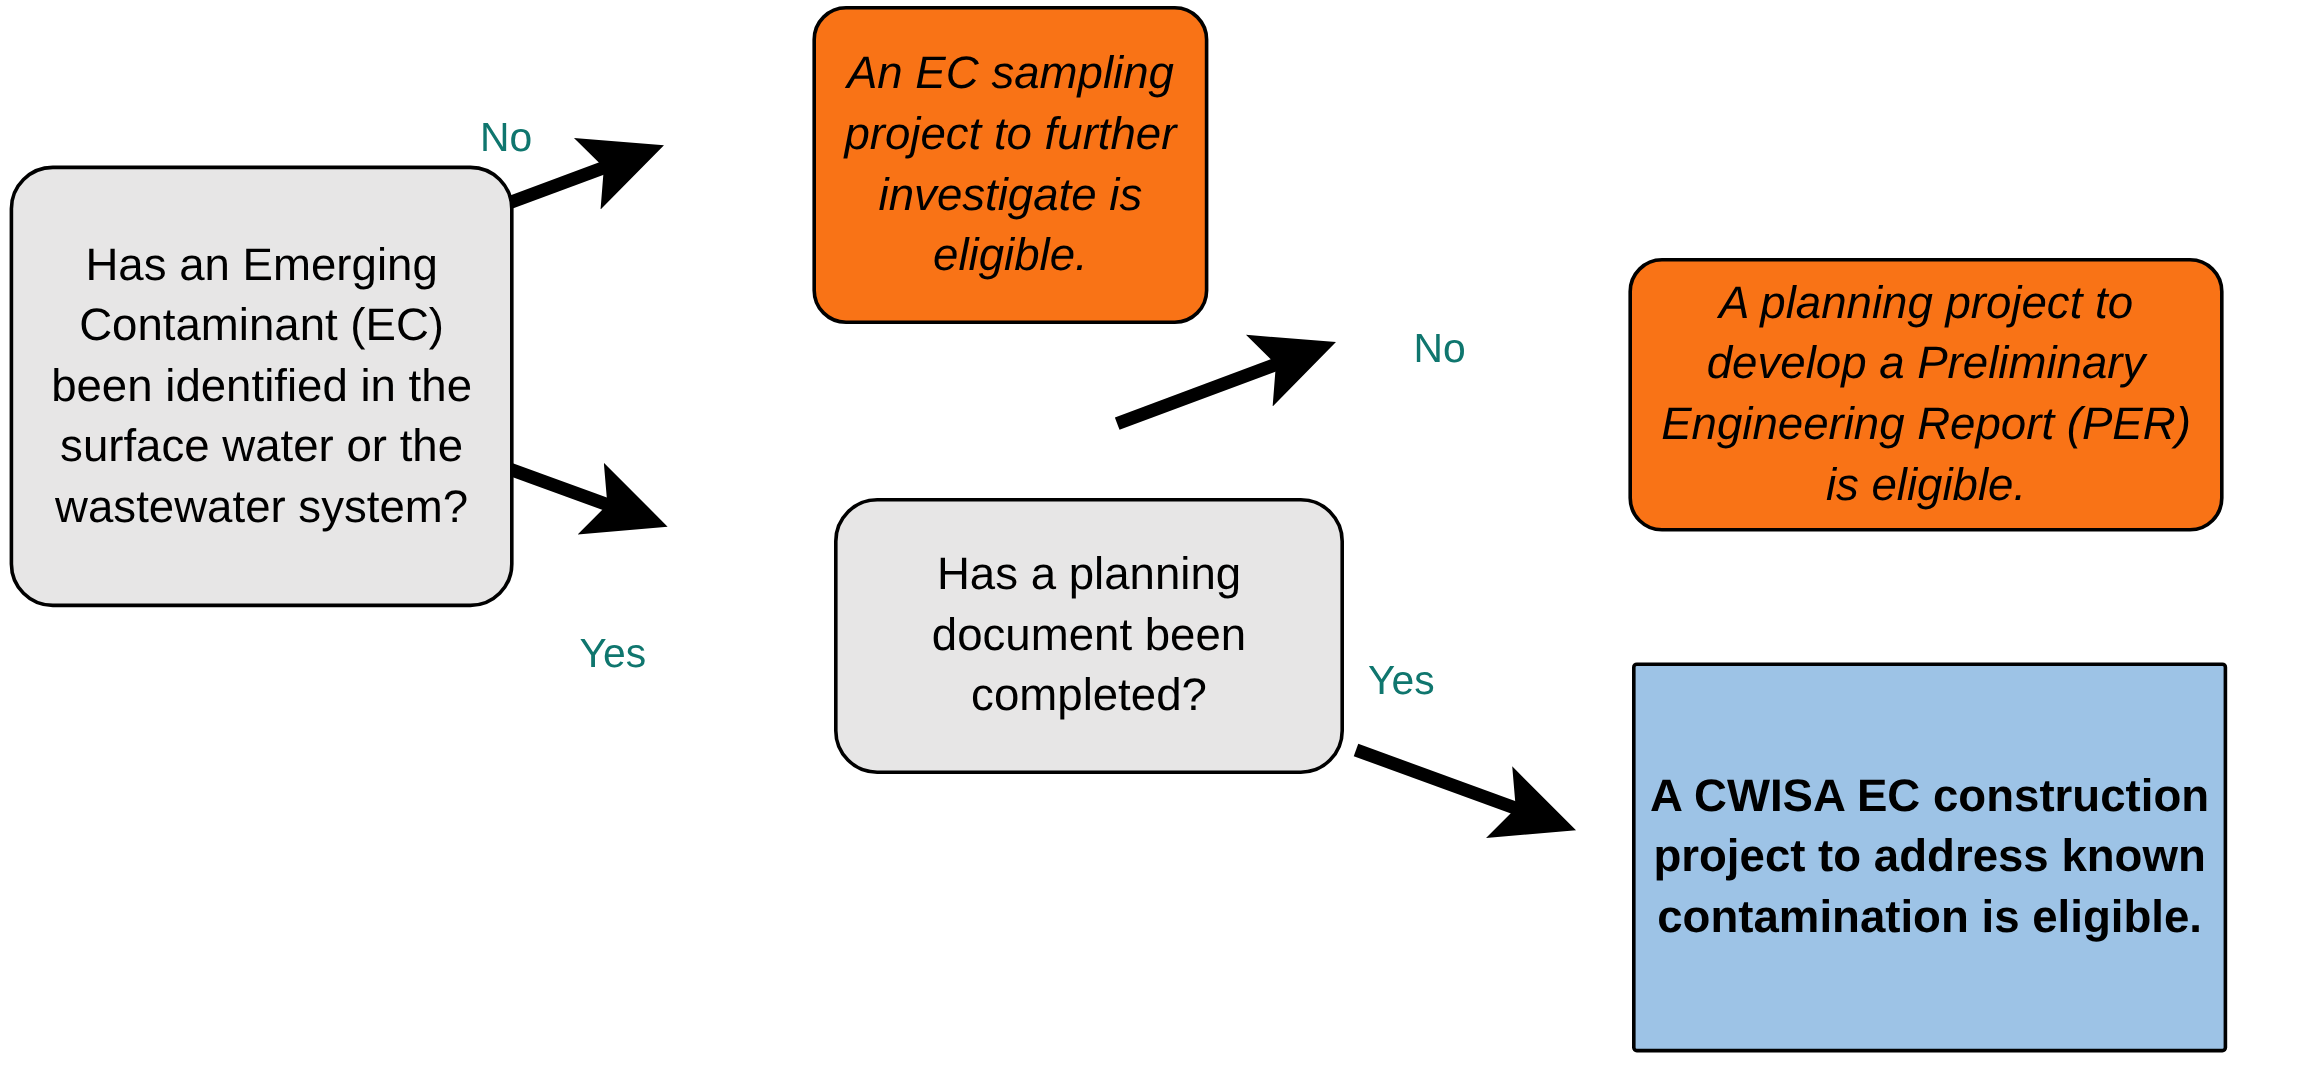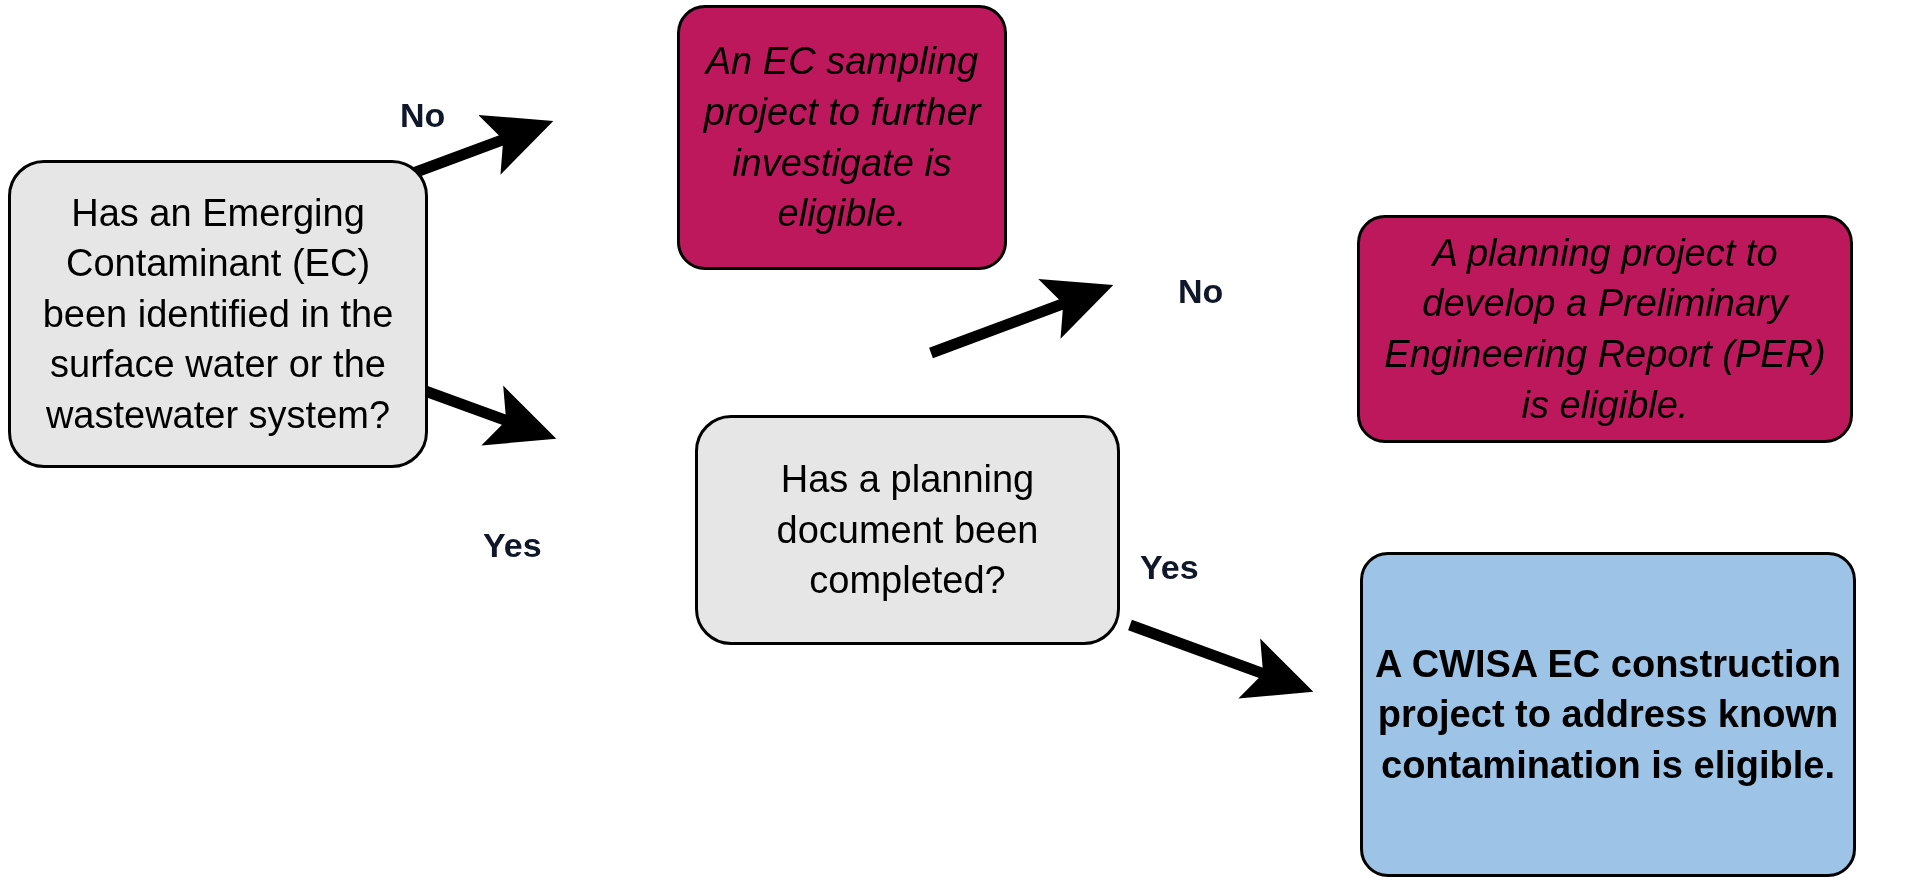--- a/index.html
+++ b/index.html
@@ -34,53 +34,53 @@
     white-space: pre-line;
   }
   .node-decision {
     background: #E7E6E6;
     border-radius: 36px;
     font-size: 38px;
     font-weight: 400;
     font-style: normal;
   }
   .node-eligible {
-    background: #be185d;
+    background: #f97316;
     border-radius: 28px;
     font-size: 38px;
     font-style: italic;
     font-weight: 400;
     justify-content: center;
   }
   .node-construction {
     background: #9DC3E6;
-    border-radius: 28px;
+    border-radius: 4px;
     font-size: 38px;
     font-style: normal;
     font-weight: bold;
   }
   .edge-label {
     position: absolute;
     font-size: 34px;
-    font-weight: bold;
-    color: #0f172a;
+    font-weight: normal;
+    color: #0f766e;
     font-family: "Liberation Sans", sans-serif;
     white-space: nowrap;
     text-align: center;
   }
   .arrow-layer {
     position: absolute;
     left: 0;
     top: 0;
     width: 1920px;
     height: 894px;
     pointer-events: none;
   }
   
-  #node-q1 { left: 8px;    top: 138px; width: 420px; height: 308px; margin-top: 22px; }
+  #node-q1 { left: 8px;    top: 138px; width: 420px; height: 368px; }
   #node-r1 { left: 677px;  top: 5px;   width: 330px; height: 265px; }
   #node-q2 { left: 695px;  top: 415px; width: 425px; height: 230px; }
   #node-r2 { left: 1357px; top: 215px; width: 496px; height: 228px; }
   #node-r3 { left: 1360px; top: 552px; width: 496px; height: 325px; }
 
   #label-no-1  { left: 400px;  top: 96px;  }
   #label-yes-1 { left: 483px;  top: 526px; }
   #label-no-2  { left: 1178px; top: 272px; }
   #label-yes-2 { left: 1140px; top: 548px; }
 </style>

